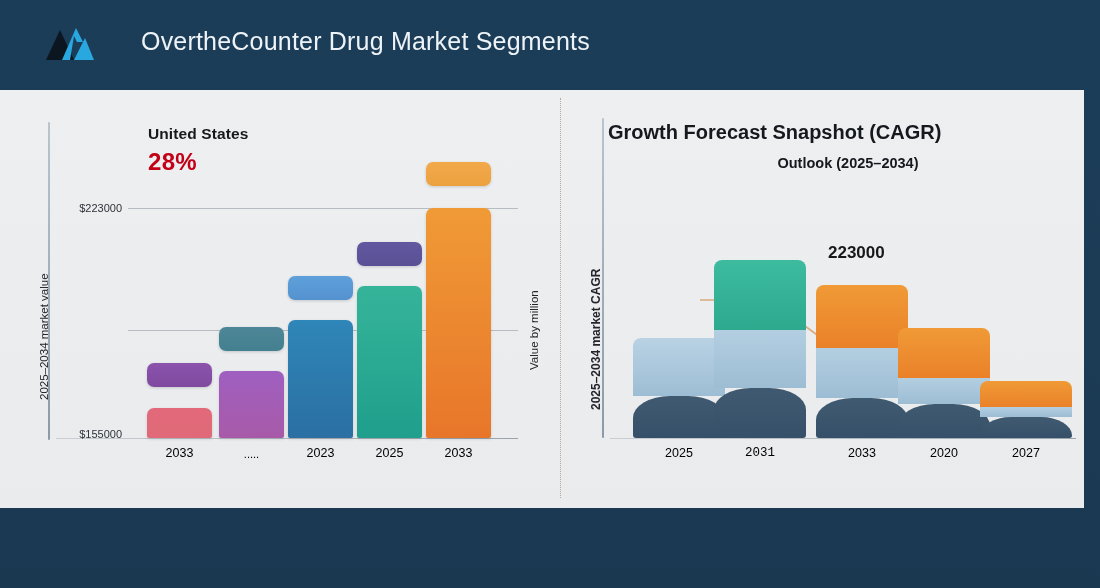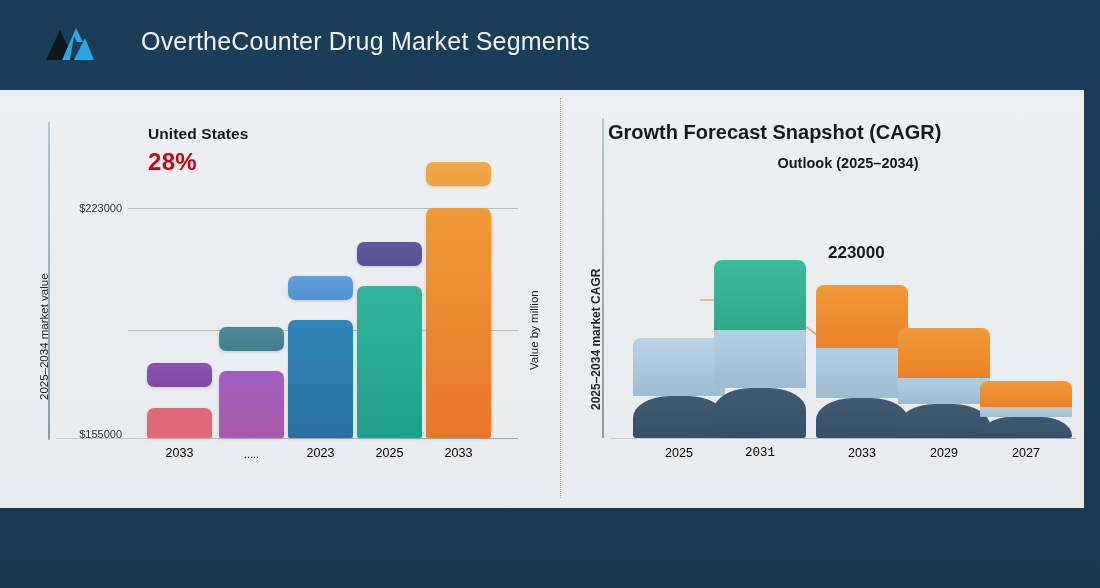--- a/index.html
+++ b/index.html
@@ -215,21 +215,21 @@
 
       <div class="sbar" style="left:980px; top:291px; width:92px; height:57px;">
         <div class="seg seg-top" style="top:0; height:26px; background:linear-gradient(180deg,#f09a36,#ea8129);"></div>
         <div class="seg" style="top:26px; height:10px; background:linear-gradient(180deg,#b3cee1,#9dbdd4);"></div>
         <div class="seg seg-bot" style="top:36px; height:21px; background:linear-gradient(180deg,#3f5a70,#37506a);"></div>
       </div>
 
       <div class="xtick" style="left:633px; top:356px; width:92px;">2025</div>
       <div class="xtick" style="left:714px; top:356px; width:92px;font-family:Liberation Mono, monospace;">2031</div>
       <div class="xtick" style="left:816px; top:356px; width:92px;">2033</div>
-      <div class="xtick" style="left:898px; top:356px; width:92px;">2029</div>
+      <div class="xtick" style="left:898px; top:356px; width:92px;">2020</div>
       <div class="xtick" style="left:980px; top:356px; width:92px;">2027</div>
     </div>
   </div>
 
   <div class="kicker">United States</div>
   <div class="kicker-val">28%</div>
 
   <div class="r-title">Growth Forecast Snapshot (CAGR)</div>
   <div class="r-sub">Outlook (2025–2034)</div>
 

